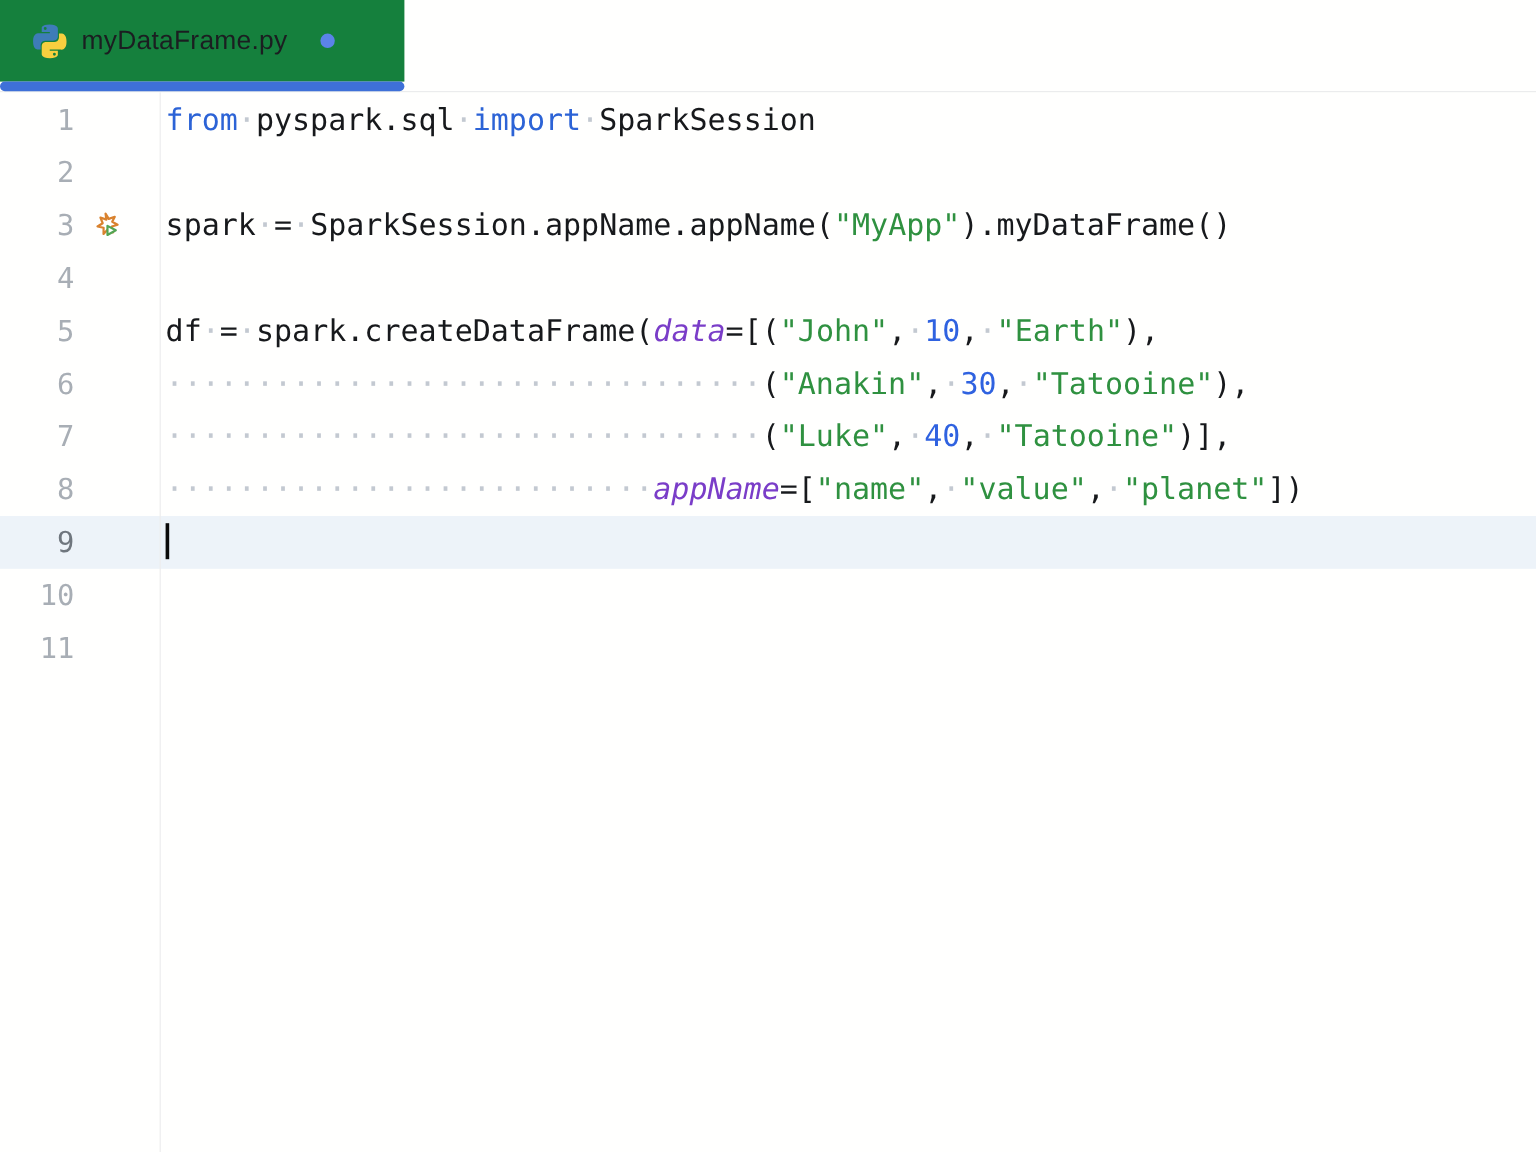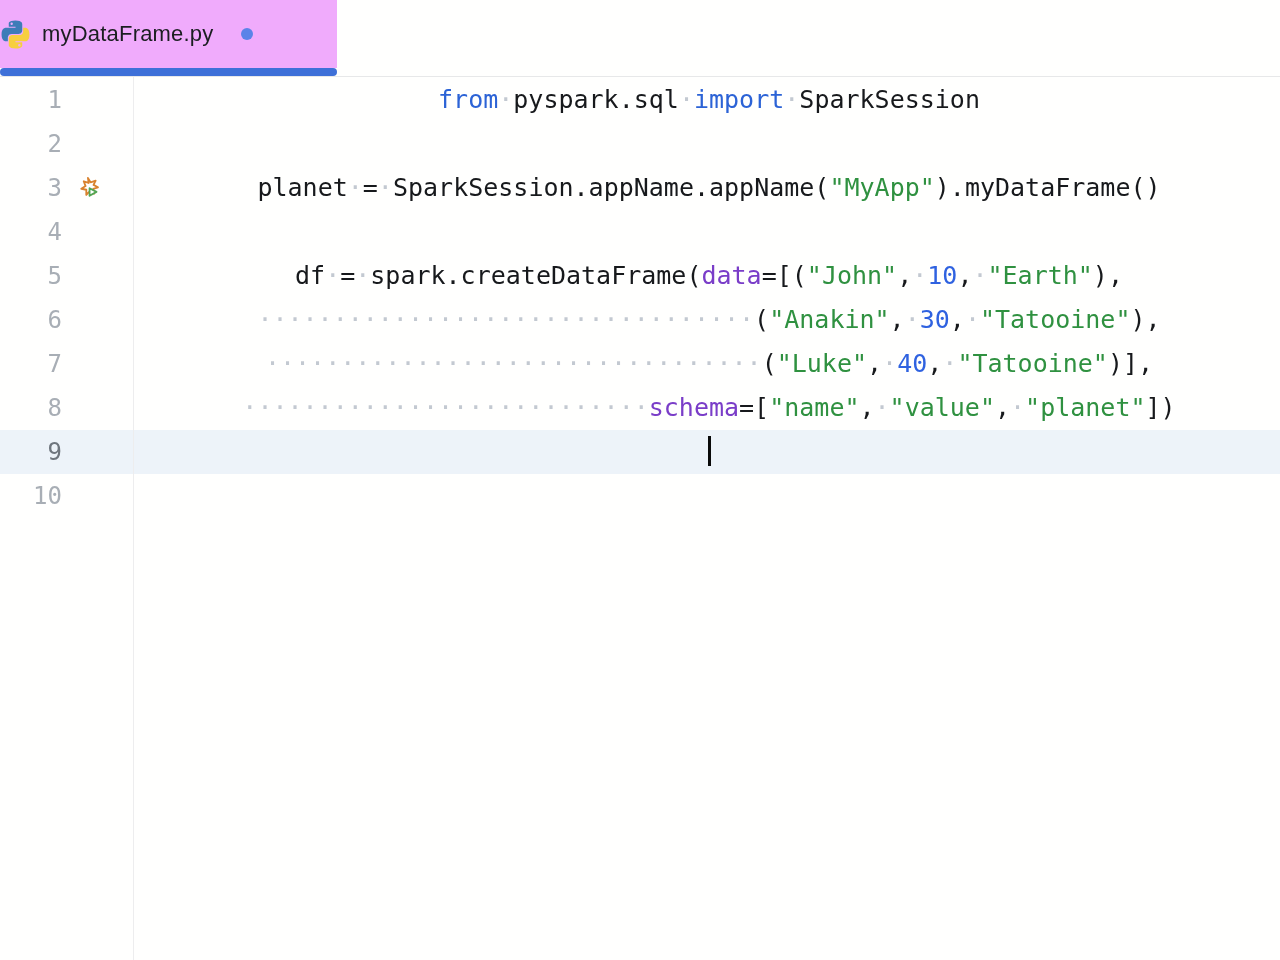--- a/index.html
+++ b/index.html
@@ -8,21 +8,21 @@
     --active-line:#edf3f9; --border:#e7e8e9; --accent:#3e70d8; --dot:#5b83e8;
   }
   *{margin:0;padding:0;box-sizing:border-box;}
   html,body{width:1280px;height:960px;overflow:hidden;background:#fffffe;
     font-family:"Liberation Sans", sans-serif;}
 
   
   .tabbar{position:relative;height:77px;background:#fffffe;
     border-bottom:1px solid var(--border);}
   .tab{position:relative;display:flex;align-items:center;height:68px;
-    width:337px;background:#f0abfc;cursor:default;}
+    width:337px;padding-left:26px;background:#15803d;cursor:default;}
   .tab .pyicon{width:31px;height:31px;flex:none;}
   .tab .tab-label{margin-left:11px;font-size:22px;color:#1b1e21;
     letter-spacing:.2px;}
   .tab .mod-dot{width:12px;height:12px;border-radius:50%;
     background:var(--dot);margin-left:27px;}
   .tab-underline{position:absolute;left:0;bottom:0;width:337px;height:8px;
     border-radius:4px;background:var(--accent);}
 
   
   .editor{position:relative;height:883px;background:#fffffe;padding-top:1px;}
@@ -30,25 +30,25 @@
     background:#ededee;z-index:5;}
   .row{position:relative;display:flex;height:44px;line-height:44px;
     font-family:"DejaVu Sans Mono","Liberation Mono",monospace;font-size:25px;}
   .row.active{background:var(--active-line);}
   .gutter{flex:none;width:133px;display:flex;align-items:center;}
   .lnum{display:inline-block;width:62px;text-align:right;
     font-size:24px;color:var(--lnum);}
   .row.active .lnum{color:var(--lnum-active);}
   .gicon{display:inline-flex;align-items:center;justify-content:center;
     width:30px;height:30px;margin-left:13px;cursor:pointer;}
-  .code{flex:1;padding-left:5px;white-space:pre;color:var(--plain);text-align:center;}
+  .code{flex:1;padding-left:5px;white-space:pre;color:var(--plain);}
   .tk-kw{color:var(--kw);}
   .tk-str{color:var(--str);}
   .tk-num{color:var(--num);}
-  .tk-param{color:var(--param);}
+  .tk-param{color:var(--param);font-style:italic;}
   .ws{color:var(--ws);}
   .cursor{display:inline-block;width:3px;height:30px;background:#0a0a0a;
     vertical-align:middle;margin-top:-4px;}
 </style>
 </head>
 <body>
 
 <div class="tabbar">
   <div class="tab">
     <svg class="pyicon" viewBox="0 0 32 32">
@@ -80,21 +80,21 @@
         <span class="lnum">3</span>
         <span class="gicon">
   <svg width="26" height="26" viewBox="0 0 24 24">
     <path d="M11.2 2.6 L13.1 7.0 L17.9 6.1 L15.4 9.6 L19.2 12.4 L14.6 13.2
              L14.9 17.8 L11.3 14.9 L7.5 17.9 L8.2 13.2 L3.7 11.6 L8.0 9.7
              L6.9 5.1 L11.2 7.3 Z" fill="none" stroke="#d9822e" stroke-width="1.7" stroke-linejoin="round" transform="rotate(-8 11.5 10.5)"></path>
     <path d="M11.6 12.2 L18.0 15.6 L11.6 19.2 Z" fill="#ffffff" stroke="#53a553" stroke-width="1.7" stroke-linejoin="round"></path>
   </svg>
 </span>
       </div>
-      <div class="code"><span class="tk-plain">planet</span><span class="ws">·</span><span class="tk-plain">=</span><span class="ws">·</span><span class="tk-plain">SparkSession.appName.appName(</span><span class="tk-str">"MyApp"</span><span class="tk-plain">).myDataFrame()</span></div>
+      <div class="code"><span class="tk-plain">spark</span><span class="ws">·</span><span class="tk-plain">=</span><span class="ws">·</span><span class="tk-plain">SparkSession.appName.appName(</span><span class="tk-str">"MyApp"</span><span class="tk-plain">).myDataFrame()</span></div>
     </div>
     <div class="row">
       <div class="gutter">
         <span class="lnum">4</span>
       </div>
       <div class="code"></div>
     </div>
     <div class="row">
       <div class="gutter">
         <span class="lnum">5</span>
@@ -110,27 +110,33 @@
     <div class="row">
       <div class="gutter">
         <span class="lnum">7</span>
       </div>
       <div class="code"><span class="ws">·································</span><span class="tk-plain">(</span><span class="tk-str">"Luke"</span><span class="tk-plain">,</span><span class="ws">·</span><span class="tk-num">40</span><span class="tk-plain">,</span><span class="ws">·</span><span class="tk-str">"Tatooine"</span><span class="tk-plain">)],</span></div>
     </div>
     <div class="row">
       <div class="gutter">
         <span class="lnum">8</span>
       </div>
-      <div class="code"><span class="ws">···························</span><span class="tk-param">schema</span><span class="tk-plain">=[</span><span class="tk-str">"name"</span><span class="tk-plain">,</span><span class="ws">·</span><span class="tk-str">"value"</span><span class="tk-plain">,</span><span class="ws">·</span><span class="tk-str">"planet"</span><span class="tk-plain">])</span></div>
+      <div class="code"><span class="ws">···························</span><span class="tk-param">appName</span><span class="tk-plain">=[</span><span class="tk-str">"name"</span><span class="tk-plain">,</span><span class="ws">·</span><span class="tk-str">"value"</span><span class="tk-plain">,</span><span class="ws">·</span><span class="tk-str">"planet"</span><span class="tk-plain">])</span></div>
     </div>
     <div class="row active">
       <div class="gutter">
         <span class="lnum">9</span>
       </div>
       <div class="code"><span class="cursor"></span></div>
     </div>
     <div class="row">
       <div class="gutter">
         <span class="lnum">10</span>
       </div>
       <div class="code"></div>
     </div>
+    <div class="row">
+      <div class="gutter">
+        <span class="lnum">11</span>
+      </div>
+      <div class="code"></div>
+    </div>
   </div>
 
 </body></html>

